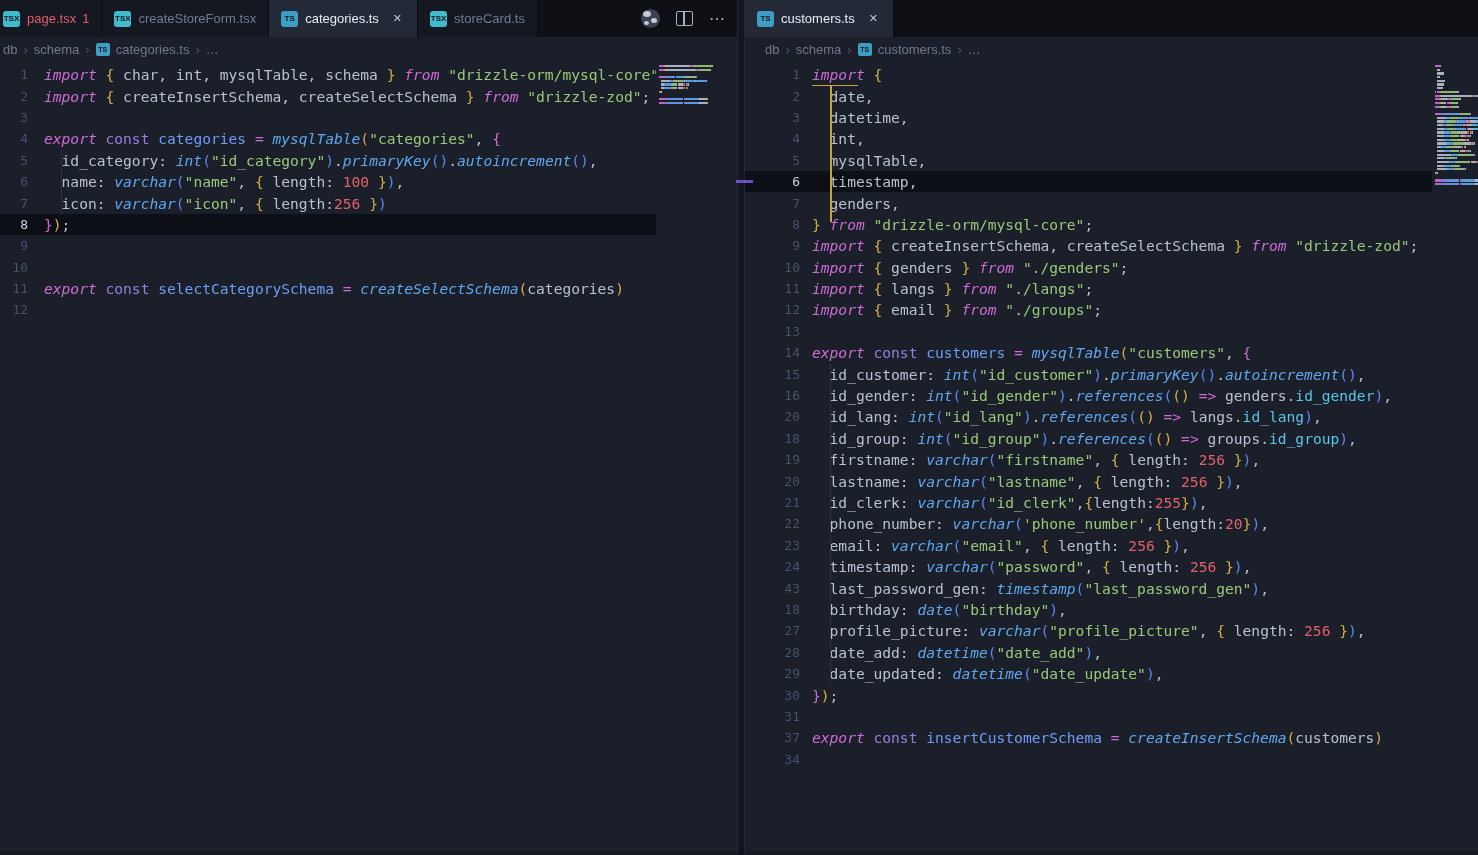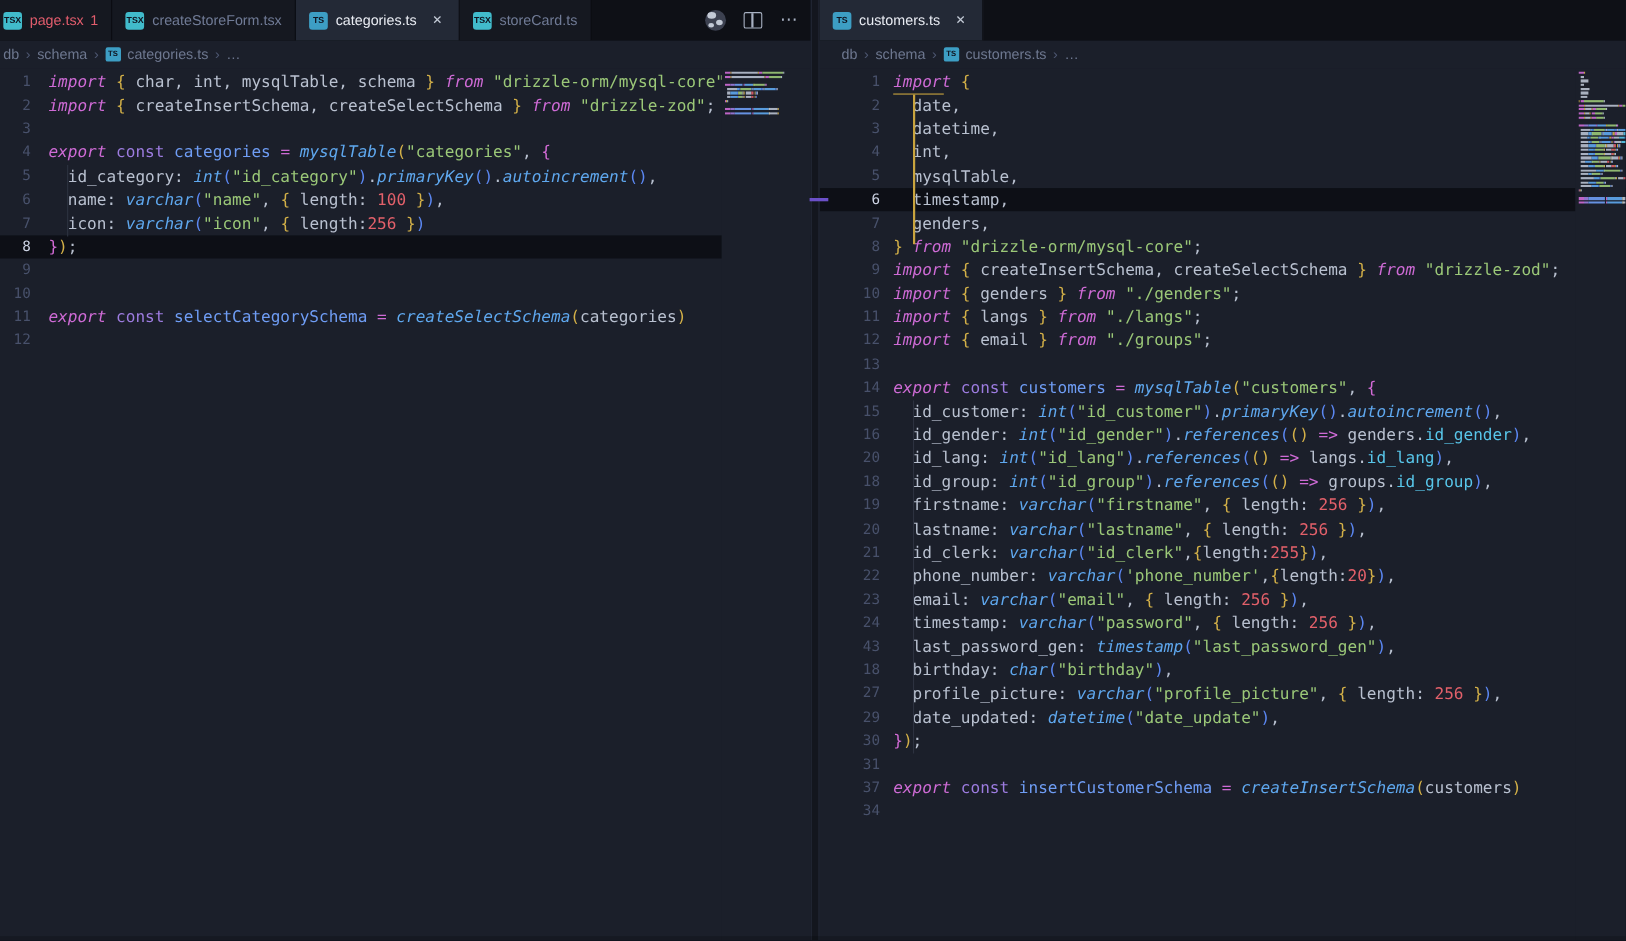--- a/index.html
+++ b/index.html
@@ -326,25 +326,29 @@
         <div class="line">
           <span class="ln">24</span>
           <span class="codetext"><span class="t-p">  timestamp: </span><span class="t-f">varchar</span><span class="t-z">(</span><span class="t-s">"password"</span><span class="t-p">, </span><span class="t-x">{</span><span class="t-p"> length: </span><span class="t-n">256</span><span class="t-p"> </span><span class="t-x">}</span><span class="t-z">)</span><span class="t-p">,</span></span>
         </div>
         <div class="line">
           <span class="ln">43</span>
           <span class="codetext"><span class="t-p">  last_password_gen: </span><span class="t-f">timestamp</span><span class="t-z">(</span><span class="t-s">"last_password_gen"</span><span class="t-z">)</span><span class="t-p">,</span></span>
         </div>
         <div class="line">
           <span class="ln">18</span>
-          <span class="codetext"><span class="t-p">  birthday: </span><span class="t-f">char</span><span class="t-z">(</span><span class="t-s">"birthday"</span><span class="t-z">)</span><span class="t-p">,</span></span>
+          <span class="codetext"><span class="t-p">  birthday: </span><span class="t-f">date</span><span class="t-z">(</span><span class="t-s">"birthday"</span><span class="t-z">)</span><span class="t-p">,</span></span>
         </div>
         <div class="line">
           <span class="ln">27</span>
           <span class="codetext"><span class="t-p">  profile_picture: </span><span class="t-f">varchar</span><span class="t-z">(</span><span class="t-s">"profile_picture"</span><span class="t-p">, </span><span class="t-x">{</span><span class="t-p"> length: </span><span class="t-n">256</span><span class="t-p"> </span><span class="t-x">}</span><span class="t-z">)</span><span class="t-p">,</span></span>
+        </div>
+        <div class="line">
+          <span class="ln">28</span>
+          <span class="codetext"><span class="t-p">  date_add: </span><span class="t-f">datetime</span><span class="t-z">(</span><span class="t-s">"date_add"</span><span class="t-z">)</span><span class="t-p">,</span></span>
         </div>
         <div class="line">
           <span class="ln">29</span>
           <span class="codetext"><span class="t-p">  date_updated: </span><span class="t-f">datetime</span><span class="t-z">(</span><span class="t-s">"date_update"</span><span class="t-z">)</span><span class="t-p">,</span></span>
         </div>
         <div class="line">
           <span class="ln">30</span>
           <span class="codetext"><span class="t-y">}</span><span class="t-x">)</span><span class="t-p">;</span></span>
         </div>
         <div class="line">

